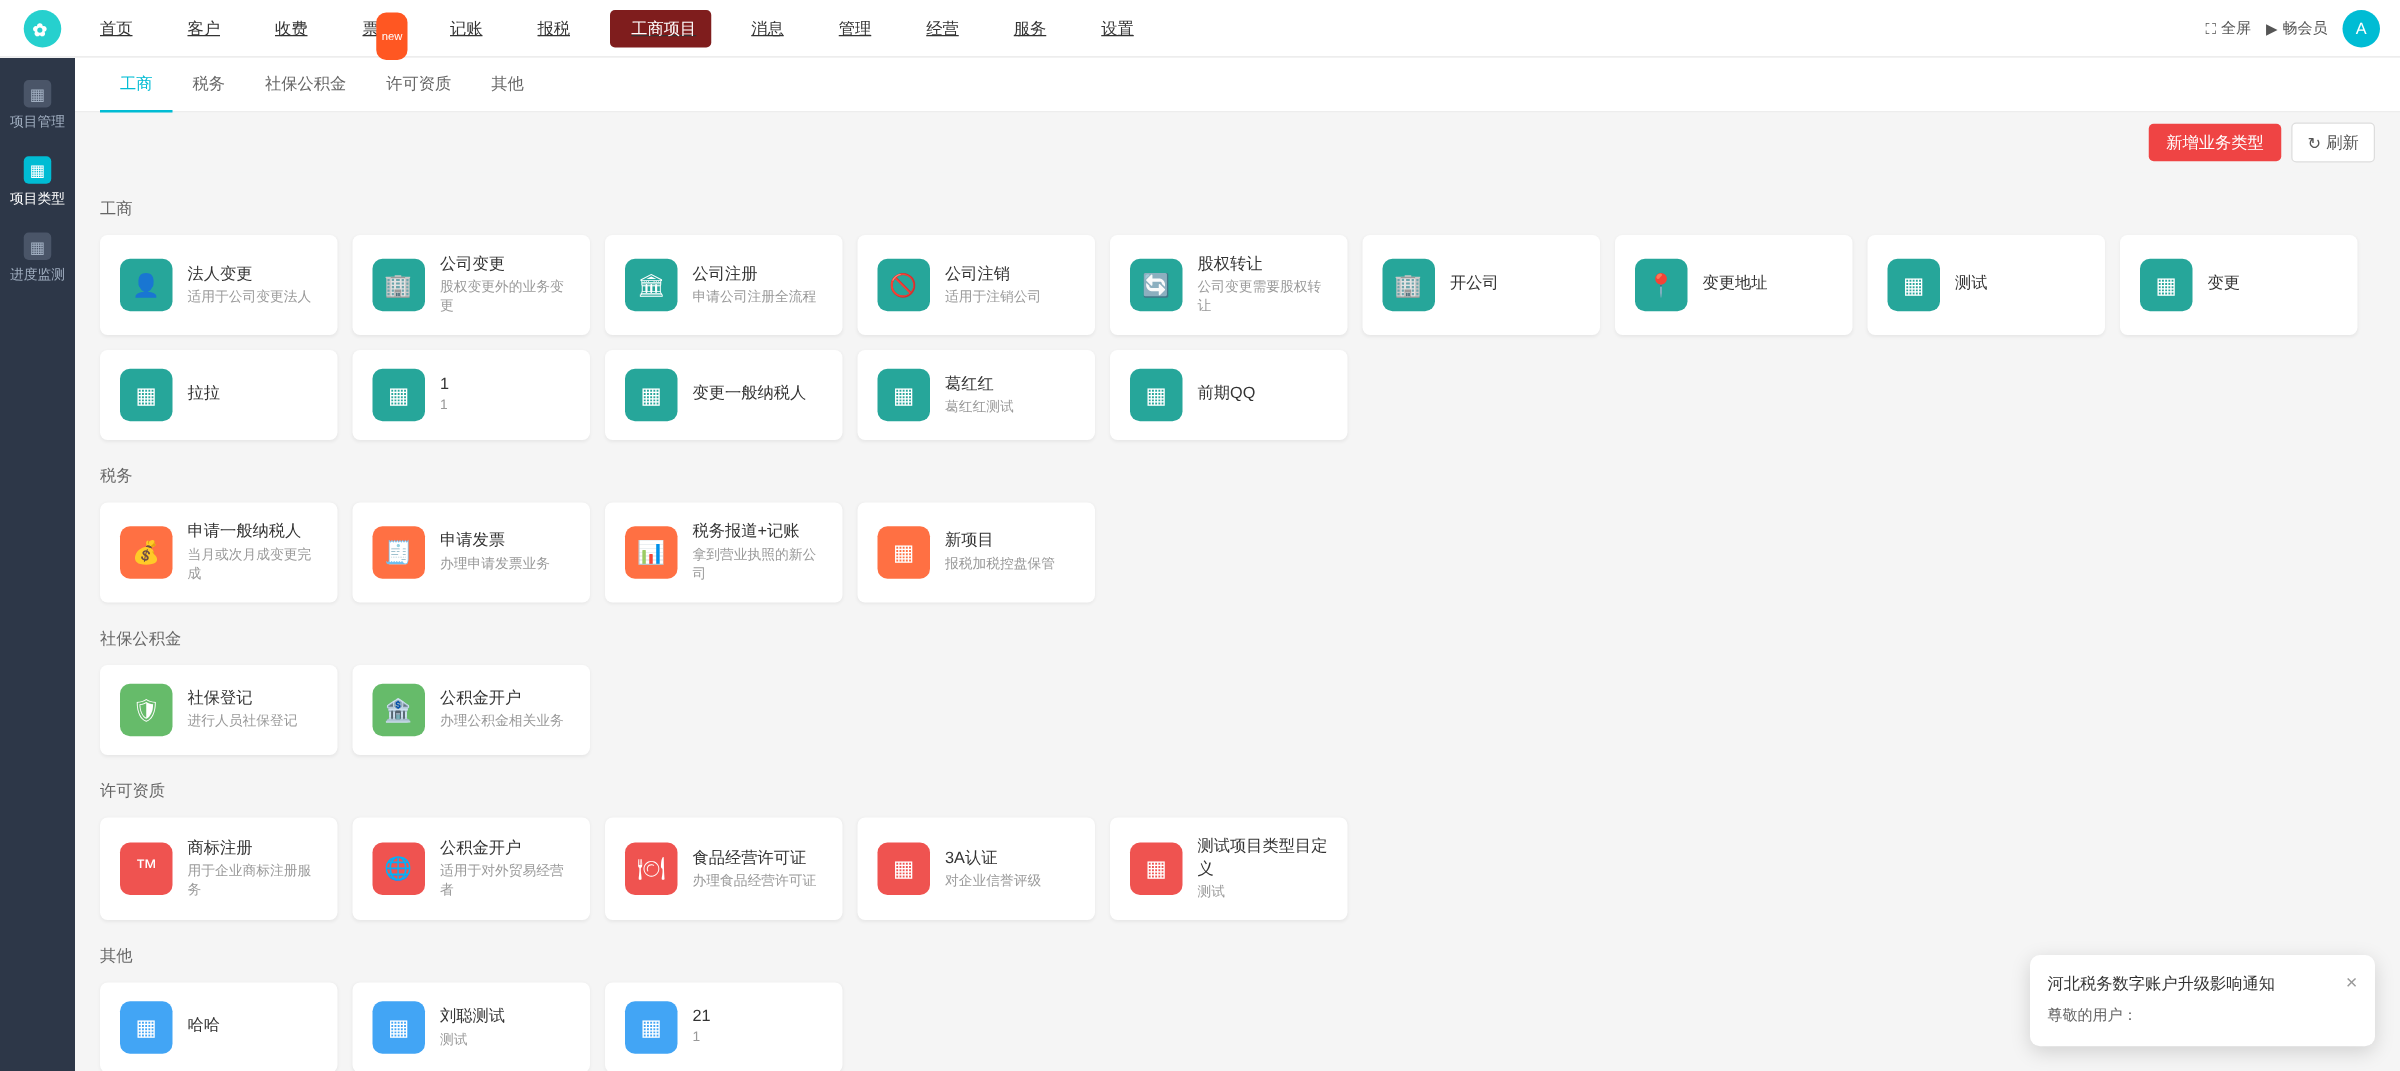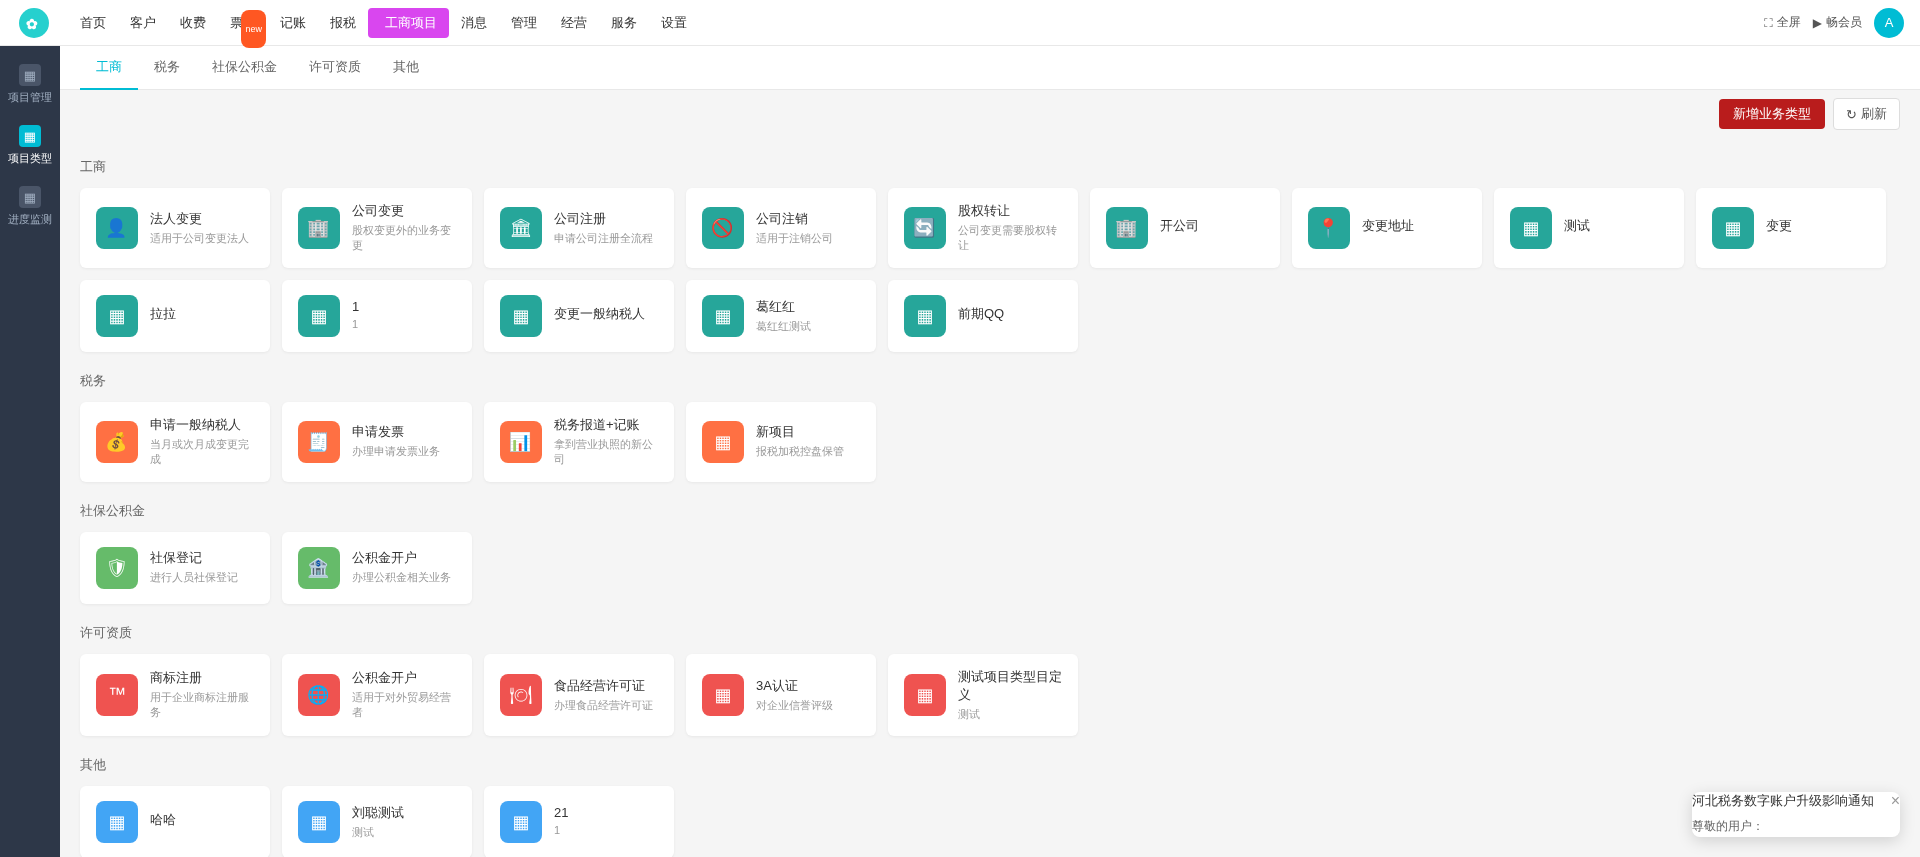--- a/index.html
+++ b/index.html
@@ -23,33 +23,34 @@
       margin-right: 16px;
       display: flex;
       align-items: center;
       justify-content: center;
     }
     .logo svg { width: 32px; height: 32px; }
     .nav-items {
       display: flex;
       align-items: center;
       flex: 1;
-      gap: 0;
+      gap: 20px;
+      text-decoration: underline;
     }
     .nav-item {
       padding: 6px 12px;
       cursor: pointer;
       border-radius: 4px;
       font-size: 13px;
       color: #333;
       position: relative;
       white-space: nowrap;
     }
     .nav-item.active {
-      background: #d946ef;
+      background: #7f1d1d;
       color: #fff;
       border-radius: 4px;
       padding-left: 17px;
     }
     .nav-badge {
       position: absolute;
       top: 2px;
       right: 2px;
       background: #ff5722;
       color: #fff;
@@ -152,21 +153,21 @@
     
     .action-bar {
       display: flex;
       justify-content: flex-end;
       align-items: center;
       padding: 8px 20px;
       background: #f5f5f5;
       gap: 8px;
     }
     .btn-new-type {
-      background: #b91c1c;
+      background: #ef4444;
       color: #fff;
       border: none;
       padding: 6px 14px;
       border-radius: 4px;
       font-size: 13px;
       cursor: pointer;
     }
     .btn-refresh {
       background: #fff;
       border: 1px solid #ddd;
@@ -243,25 +244,25 @@
     .ic-flat-orange { background: #ff7043; }
     .ic-flat-blue { background: #42a5f5; }
     .ic-flat-red { background: #ef5350; }
     .ic-flat-green { background: #66bb6a; }
 
     
     .notification-popup {
       position: fixed;
       bottom: 20px;
       right: 20px;
-      width: 208px;
+      width: 276px;
       background: #fff;
       border-radius: 8px;
       box-shadow: 0 4px 16px rgba(0,0,0,0.15);
-      padding: 0;
+      padding: 14px;
       font-size: 12px;
       color: #555;
       z-index: 200;
     }
     .notif-header {
       display: flex;
       justify-content: space-between;
       align-items: center;
       margin-bottom: 8px;
     }

